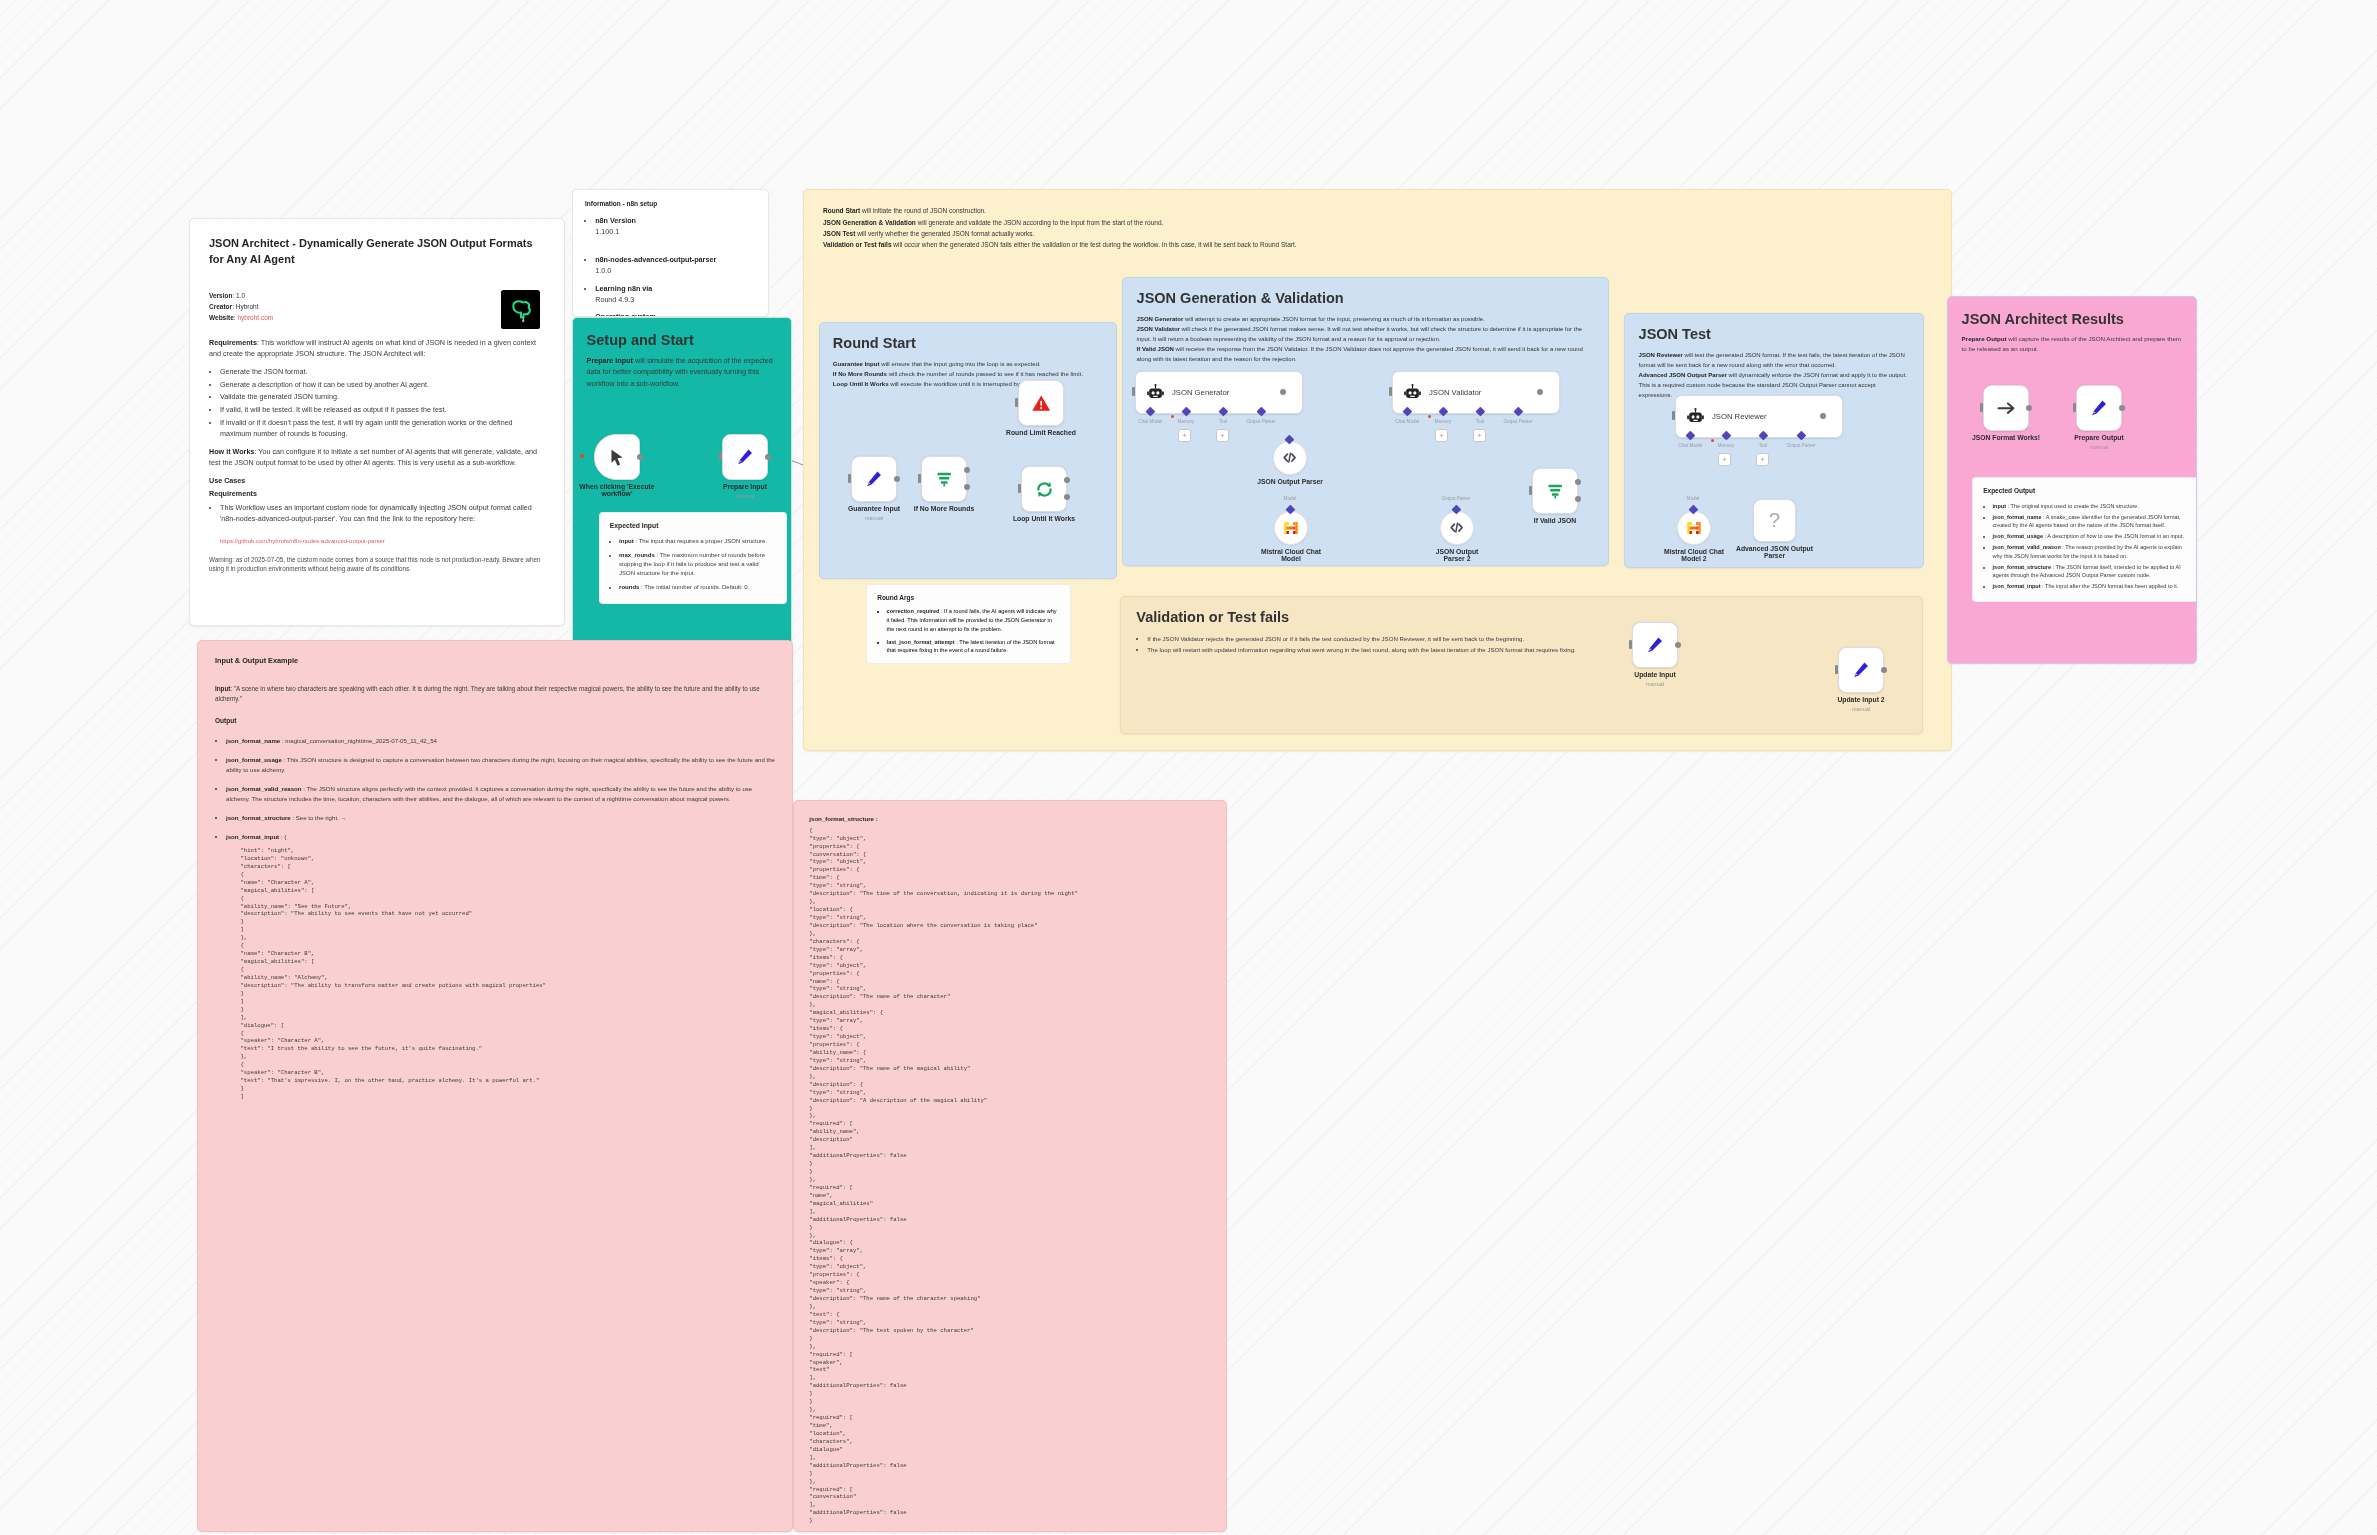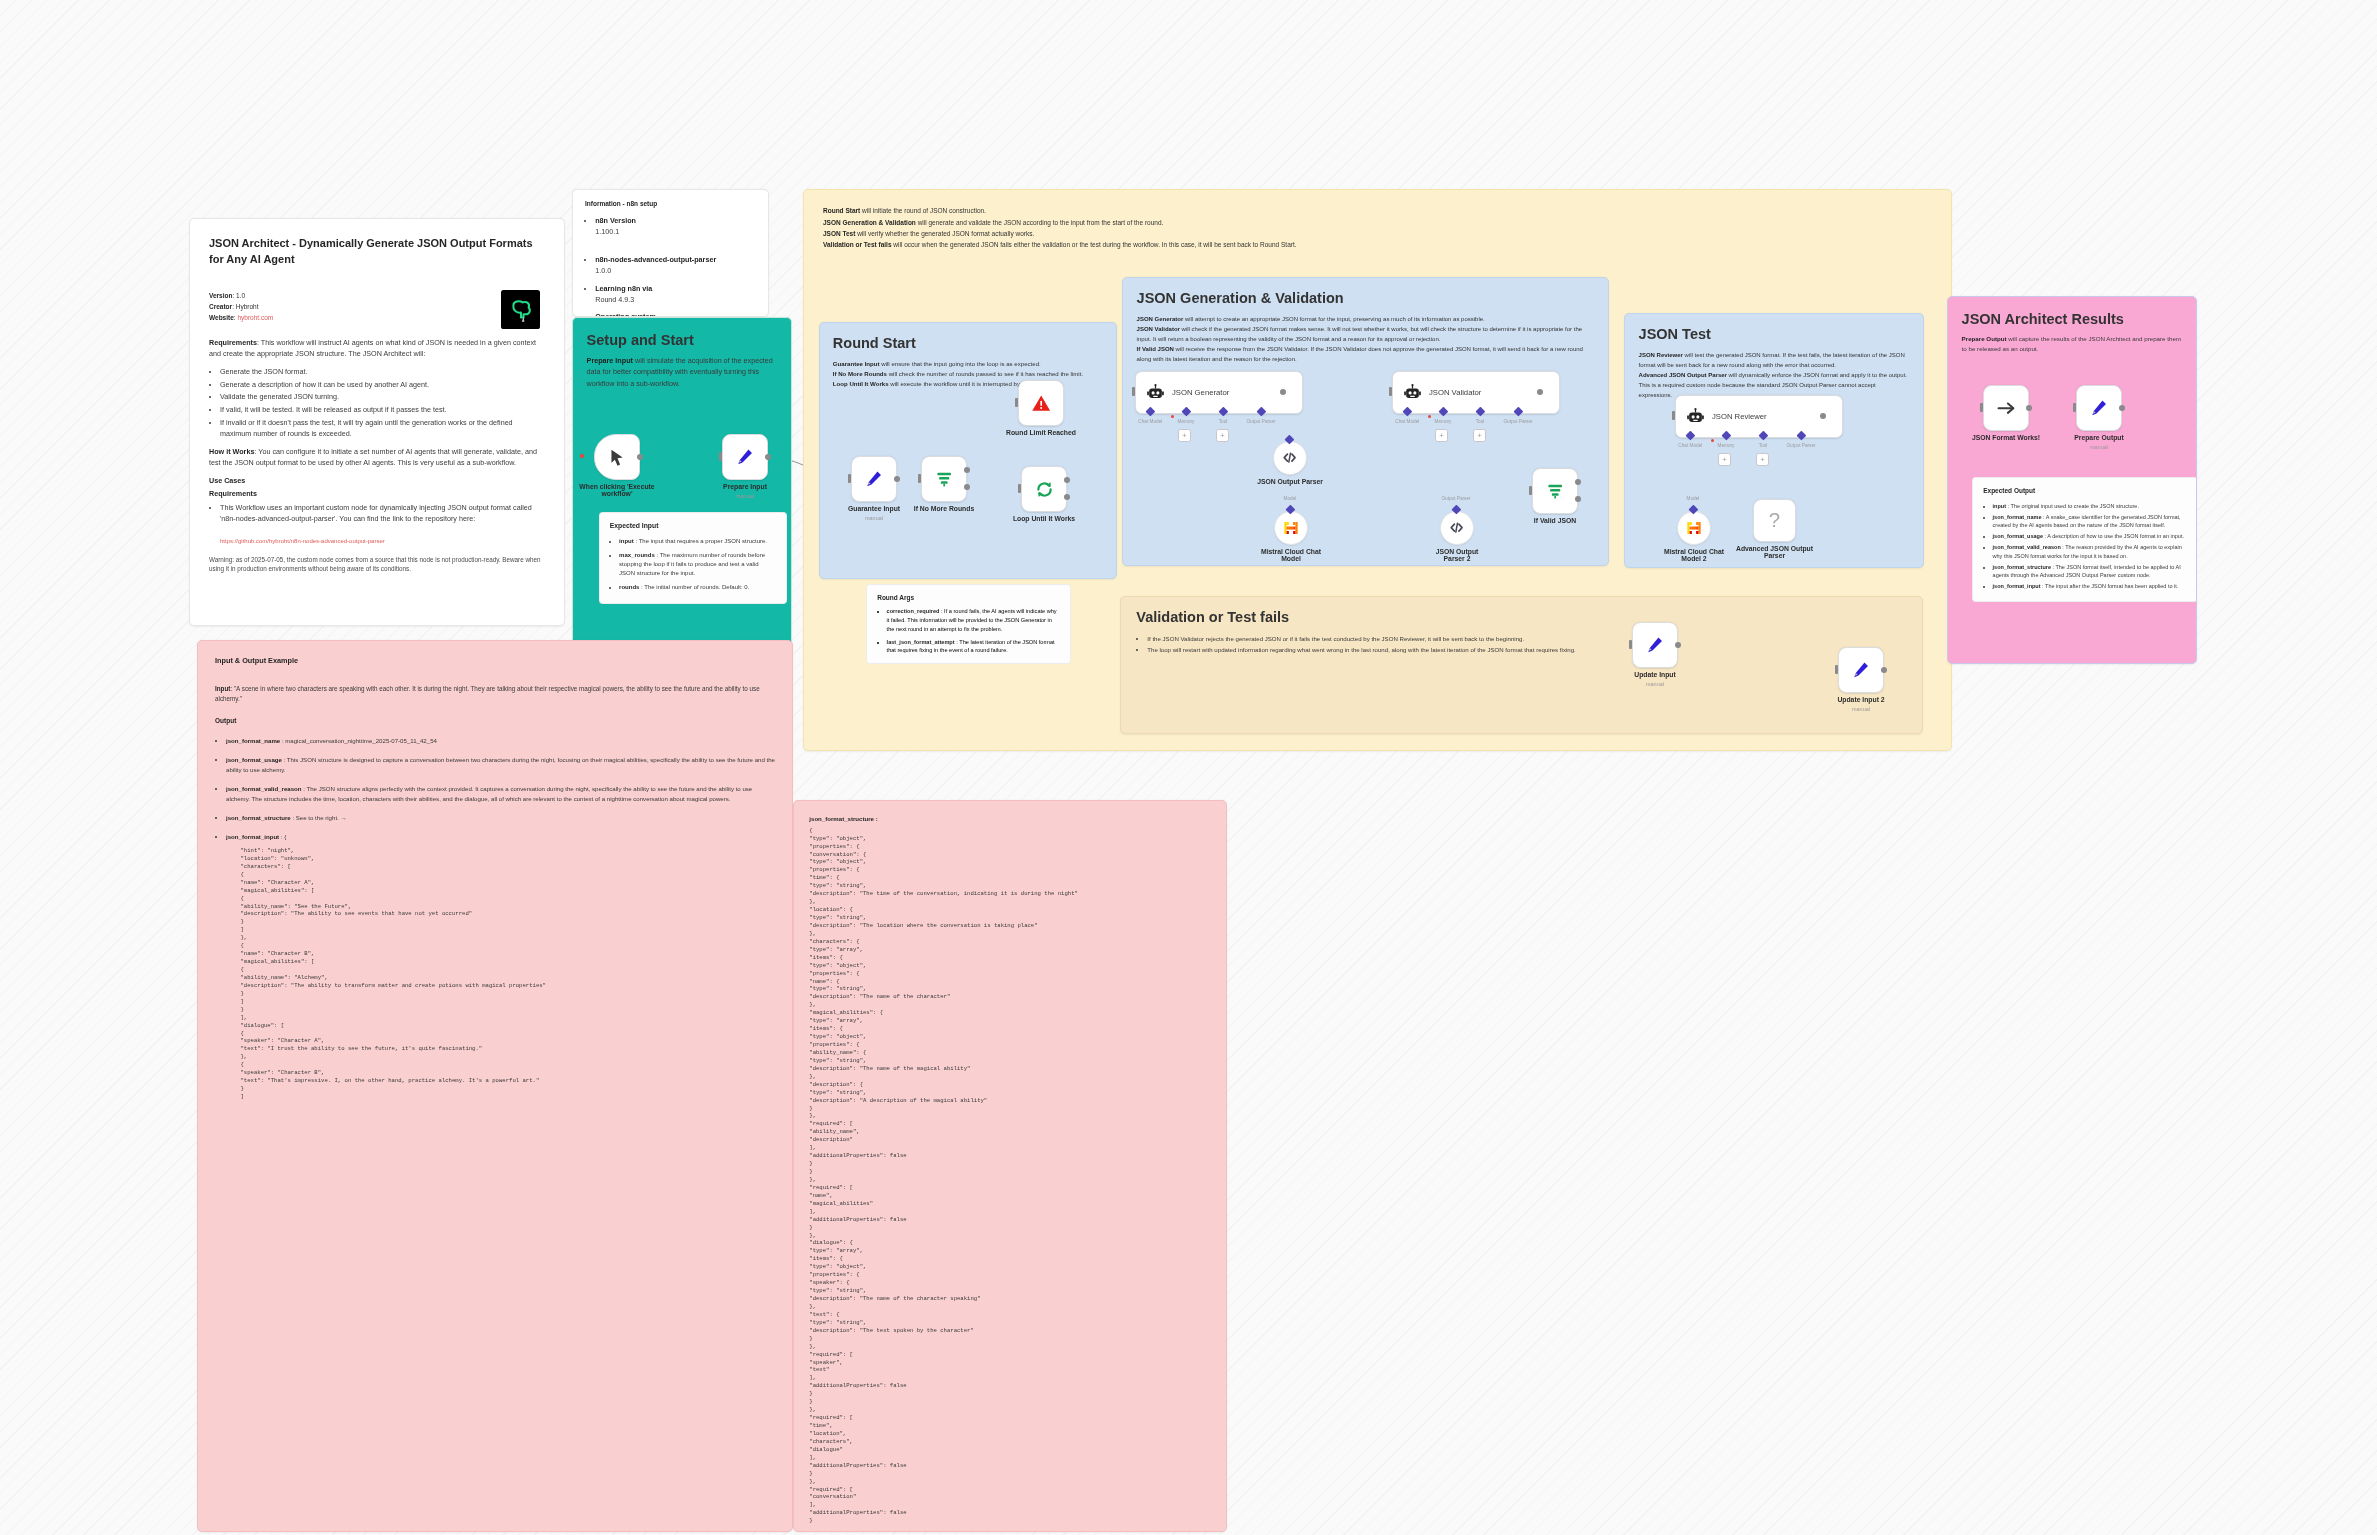--- a/index.html
+++ b/index.html
@@ -137,21 +137,21 @@
     <div><b>Version</b>: <span>1.0</span></div>
     <div><b>Creator</b>: <span>Hybroht</span></div>
     <div><b>Website</b>: <a class="link" href="#">hybroht.com</a></div>
   </div>
   <p><b>Requirements</b><span>: This workflow will instruct AI agents on what kind of JSON is needed in a given context and create the appropriate JSON structure. The JSON Architect will:</span></p>
   <ul>
     <li>Generate the JSON format.</li>
     <li>Generate a description of how it can be used by another AI agent.</li>
     <li>Validate the generated JSON turning.</li>
     <li>If valid, it will be tested. It will be released as output if it passes the test.</li>
-    <li>If invalid or if it doesn't pass the test, it will try again until the generation works or the defined maximum number of rounds is exceeded.</li>
+    <li>If invalid or if it doesn't pass the test, it will try again until the generation works or the defined maximum number of rounds is focusing.</li>
   </ul>
   <p><b>How it Works</b><span>: You can configure it to initiate a set number of AI agents that will generate, validate, and test the JSON output format to be used by other AI agents. This is very useful as a sub-workflow.</span></p>
   <p style="margin-bottom:1.7px;"><b>Use Cases</b></p>
   <p style="margin-bottom:1.7px;"><b>Requirements</b></p>
   <ul>
     <li>This Workflow uses an important custom node for dynamically injecting JSON output format called 'n8n-nodes-advanced-output-parser'. You can find the link to the repository here:</li>
   </ul>
   <div style="padding-left:11px;"><a class="link" href="#" style="font-size:6px;">https://github.com/hybroht/n8n-nodes-advanced-output-parser</a></div>
   <p style="margin-top:8.5px;font-size:6.3px;color:#4a4a4a;">Warning: as of 2025-07-05, the custom node comes from a source that this node is not production-ready. Beware when using it in production environments without being aware of its conditions.</p>
 </div>

